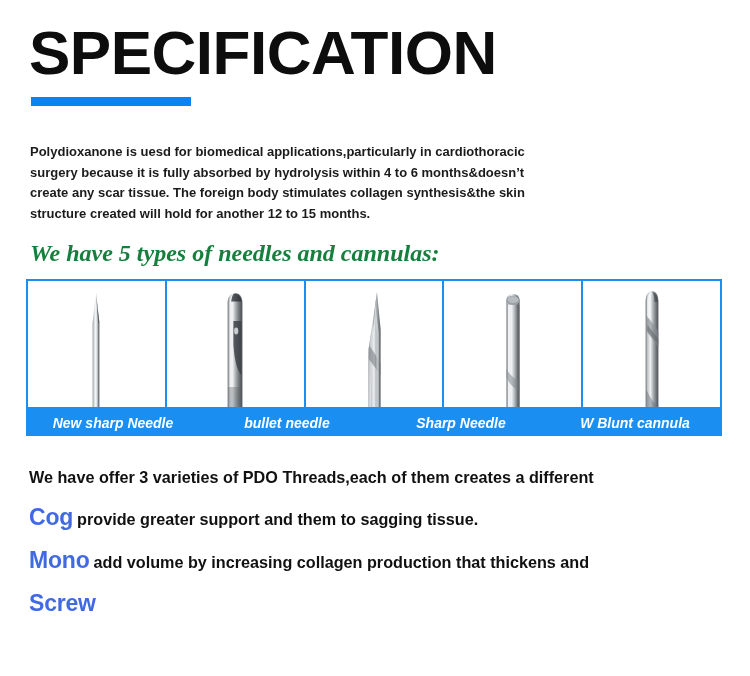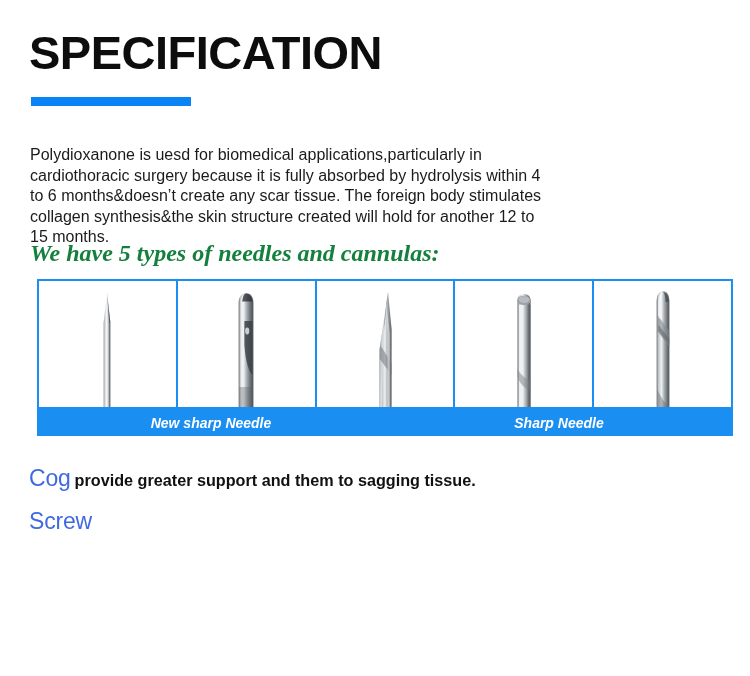--- a/index.html
+++ b/index.html
@@ -14,21 +14,21 @@
     font-family: "Liberation Sans", sans-serif;
     color: #111111;
     overflow: hidden;
   }
 
   
   #page-title {
     position: absolute;
     left: 29px;
     top: 27px;
-    font-size: 47px;
+    font-size: 62px;
     line-height: 52px;
     font-weight: bold;
     letter-spacing: -0.5px;
     color: #0d0d0d;
     white-space: nowrap;
   }
   #title-rule {
     position: absolute;
     left: 31px;
     top: 97px;
@@ -36,24 +36,24 @@
     height: 9px;
     background: #0a84f5;
   }
 
   
   #intro-paragraph {
     position: absolute;
     left: 30px;
     top: 129px;
     width: 520px;
-    font-size: 16px;
+    font-size: 13px;
     line-height: 20.6px;
     color: #1b1b1b;
-    font-weight: 400;
+    font-weight: 700;
   }
 
   
   #needles-subheading {
     position: absolute;
     left: 30px;
     top: 240px;
     font-family: "Liberation Serif", serif;
     font-style: italic;
     font-weight: bold;
@@ -62,21 +62,20 @@
     white-space: nowrap;
   }
 
   
   #needle-gallery {
     position: absolute;
     left: 26px;
     top: 279px;
     width: 630px;
     height: 158px;
-    margin-left: 11px;
   }
   #needle-grid {
     position: absolute;
     left: 0;
     top: 0;
     width: 696px;
     height: 130px;
     display: flex;
     box-sizing: border-box;
     border: 2px solid #1b8ef2;
@@ -133,21 +132,21 @@
     font-weight: bold;
     line-height: 41px;
     color: #111111;
   }
   .copy-line.lead {
     line-height: 39px;
   }
   .thread-term {
     color: #4169e1;
     font-size: 23px;
-    font-weight: normal;
+    font-weight: bold;
     letter-spacing: -0.2px;
   }
   .term-gap { display: inline-block; width: 4px; }
 </style>
 </head>
 <body>
 
 <div id="page-title">SPECIFICATION</div>
 <div id="title-rule"></div>
 
@@ -261,31 +260,37 @@
         <path d="M9.2 26 L21.4 42 L21.4 58 L9.2 42 Z" fill="#848a8f" opacity="0.6"></path>
         <path d="M10.4 36 L21.4 50 L21.4 56 L10.4 42 Z" fill="#5c6166" opacity="0.5"></path>
         <path d="M9.2 100 C12.6 108 16.4 114 21.4 117 L21.4 120 L9.2 120 Z" fill="#6f7479" opacity="0.5"></path>
       </svg>
     </div>
 
   </div>
 
   <div id="caption-bar">
     <div class="needle-caption">New sharp Needle</div>
+    <div class="needle-caption">bullet needle</div>
     <div class="needle-caption">Sharp Needle</div>
+    <div class="needle-caption">W Blunt cannula</div>
   </div>
 
 </div>
 
 <div id="bottom-copy">
 
+  <div class="copy-line lead">We have offer 3 varieties of PDO Threads,each of them creates a different</div>
 
   <div class="copy-line">
     <span class="thread-term">Cog</span><span class="term-gap"></span><span>provide greater support and them to sagging tissue.</span>
   </div>
 
+  <div class="copy-line">
+    <span class="thread-term">Mono</span><span class="term-gap"></span><span>add volume by increasing collagen production that thickens and</span>
+  </div>
 
 
   <div class="copy-line">
     <span class="thread-term">Screw</span><span class="term-gap"></span>
   </div>
 
 </div>
 
 </body></html>

